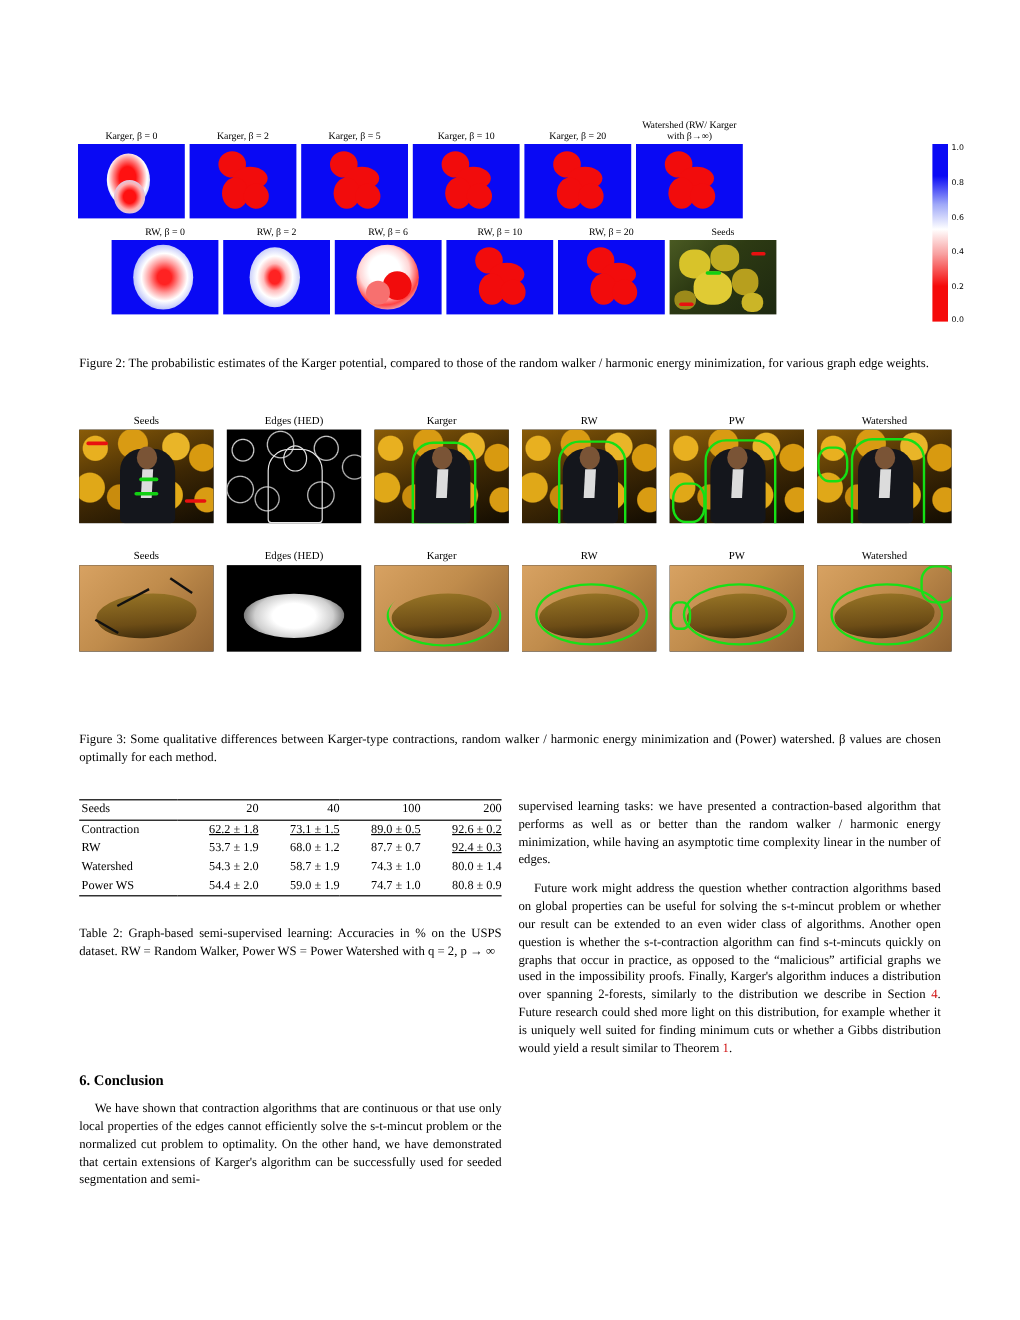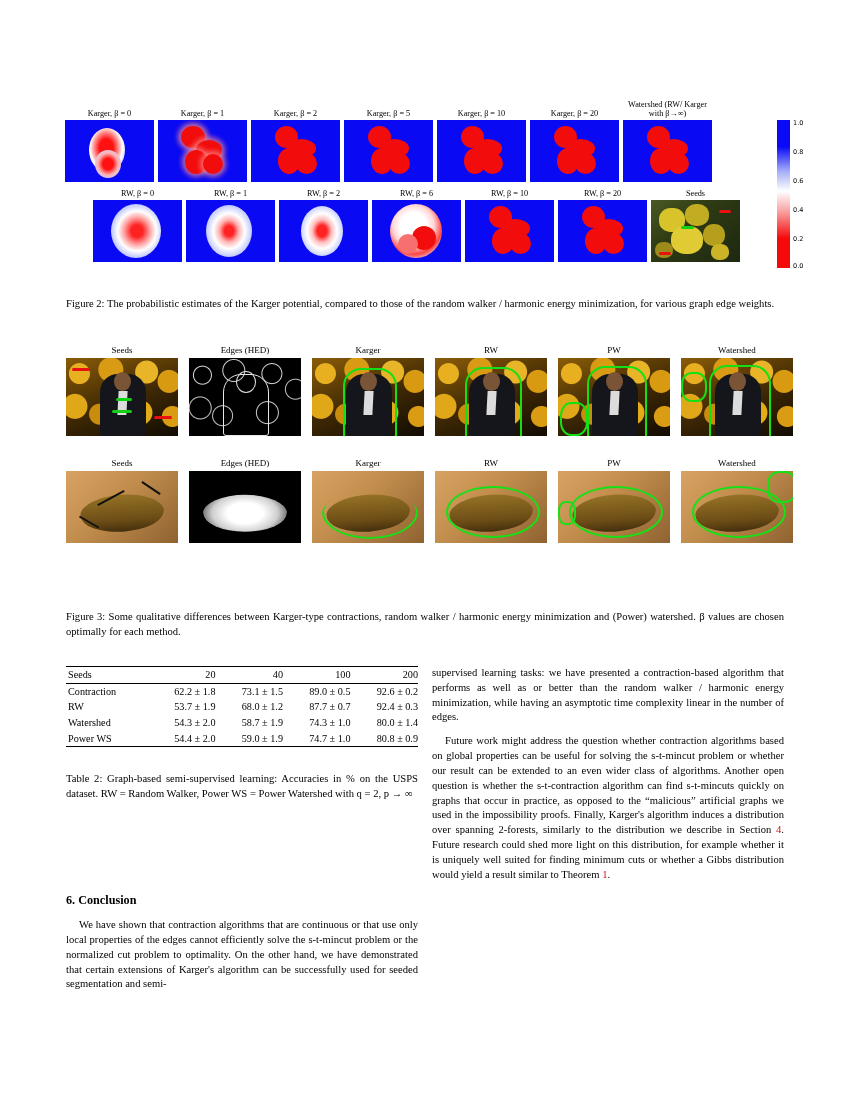--- a/index.html
+++ b/index.html
@@ -211,21 +211,21 @@
     text-align: right;
     font-size: 10.2px;
   }
   table.tbl th:first-child, table.tbl td:first-child {
     text-align: left;
     padding-left: 2px;
   }
   .rule-top { border-top: 0.9px solid #000; }
   .rule-mid { border-top: 0.6px solid #000; }
   .rule-bot { border-bottom: 0.9px solid #000; }
-  .bold { font-weight: bold; }
+  .bold { font-weight: bold; text-decoration: underline; }
 
   
   .col {
     position: absolute;
     width: 352px;
     font-size: 10.6px;
     line-height: 1.40;
     text-align: justify;
   }
   #col-left  { left: 66px; }
@@ -247,29 +247,20 @@
   <div id="figure2">
     <div class="fig2-grid">
       <div class="fig2-cell">
         <div class="fig2-caption-top">Karger, β = 0</div>
         <div class="fig2-img">
           <div class="blob" style="left:24px;top:8px;width:36px;height:44px;background:radial-gradient(ellipse at 48% 45%, #ff1111 0 26%, #ff8888 45%, #ffffff 62%, #b9c0f9 78%, #0909f4 100%);"></div>
           <div class="blob" style="left:30px;top:30px;width:26px;height:28px;background:radial-gradient(ellipse at 50% 50%, #ff1111 0 28%, #ffb0b0 55%, #cfd4fb 80%, rgba(9,9,244,0) 100%);"></div>
         </div>
       </div>
       <div class="fig2-cell">
-        <div class="fig2-caption-top">Karger, β = 1</div>
-        <div class="fig2-img">
-          <div class="blob" style="left:23px;top:6px;width:24px;height:22px;background:#f20c0c;border-radius:50%;box-shadow:0 0 5px 3px rgba(255,140,140,.75);"></div>
-          <div class="blob" style="left:38px;top:20px;width:26px;height:20px;background:#f20c0c;border-radius:50%;box-shadow:0 0 5px 3px rgba(255,140,140,.7);"></div>
-          <div class="blob" style="left:27px;top:30px;width:22px;height:24px;background:#f20c0c;border-radius:50%;box-shadow:0 0 5px 3px rgba(255,140,140,.7);"></div>
-          <div class="blob" style="left:45px;top:34px;width:20px;height:20px;background:#f20c0c;border-radius:50%;box-shadow:0 0 5px 3px rgba(255,140,140,.7);"></div>
-        </div>
-      </div>
-      <div class="fig2-cell">
         <div class="fig2-caption-top">Karger, β = 2</div>
         <div class="fig2-img">
           <div class="blob" style="left:24px;top:6px;width:23px;height:22px;background:#f20c0c;"></div>
           <div class="blob" style="left:36px;top:19px;width:29px;height:19px;background:#f20c0c;"></div>
           <div class="blob" style="left:27px;top:28px;width:22px;height:26px;background:#f20c0c;"></div>
           <div class="blob" style="left:45px;top:33px;width:21px;height:21px;background:#f20c0c;"></div>
         </div>
       </div>
       <div class="fig2-cell">
         <div class="fig2-caption-top">Karger, β = 5</div>
@@ -307,26 +298,20 @@
           <div class="blob" style="left:45px;top:33px;width:21px;height:21px;background:#f20c0c;"></div>
         </div>
       </div>
     </div>
 
     <div class="fig2-grid" style="margin-top:4px;padding-left:28px;">
       <div class="fig2-cell">
         <div class="fig2-caption-top" style="height:14px;">RW, β = 0</div>
         <div class="fig2-img">
           <div class="blob" style="left:18px;top:4px;width:50px;height:54px;background:radial-gradient(ellipse at 52% 50%, #ff2222 0 16%, #ff9a9a 34%, #ffffff 52%, #b9c0f9 72%, rgba(9,9,244,0) 100%);"></div>
-        </div>
-      </div>
-      <div class="fig2-cell">
-        <div class="fig2-caption-top" style="height:14px;">RW, β = 1</div>
-        <div class="fig2-img">
-          <div class="blob" style="left:20px;top:5px;width:46px;height:52px;background:radial-gradient(ellipse at 50% 50%, #ff2222 0 14%, #ffb2b2 30%, #ffffff 48%, #c3c9fa 70%, rgba(9,9,244,0) 100%);"></div>
         </div>
       </div>
       <div class="fig2-cell">
         <div class="fig2-caption-top" style="height:14px;">RW, β = 2</div>
         <div class="fig2-img">
           <div class="blob" style="left:22px;top:6px;width:42px;height:50px;background:radial-gradient(ellipse at 50% 50%, #ff2222 0 16%, #ffbcbc 32%, #ffffff 50%, #c8cefa 72%, rgba(9,9,244,0) 100%);"></div>
         </div>
       </div>
       <div class="fig2-cell">
         <div class="fig2-caption-top" style="height:14px;">RW, β = 6</div>

